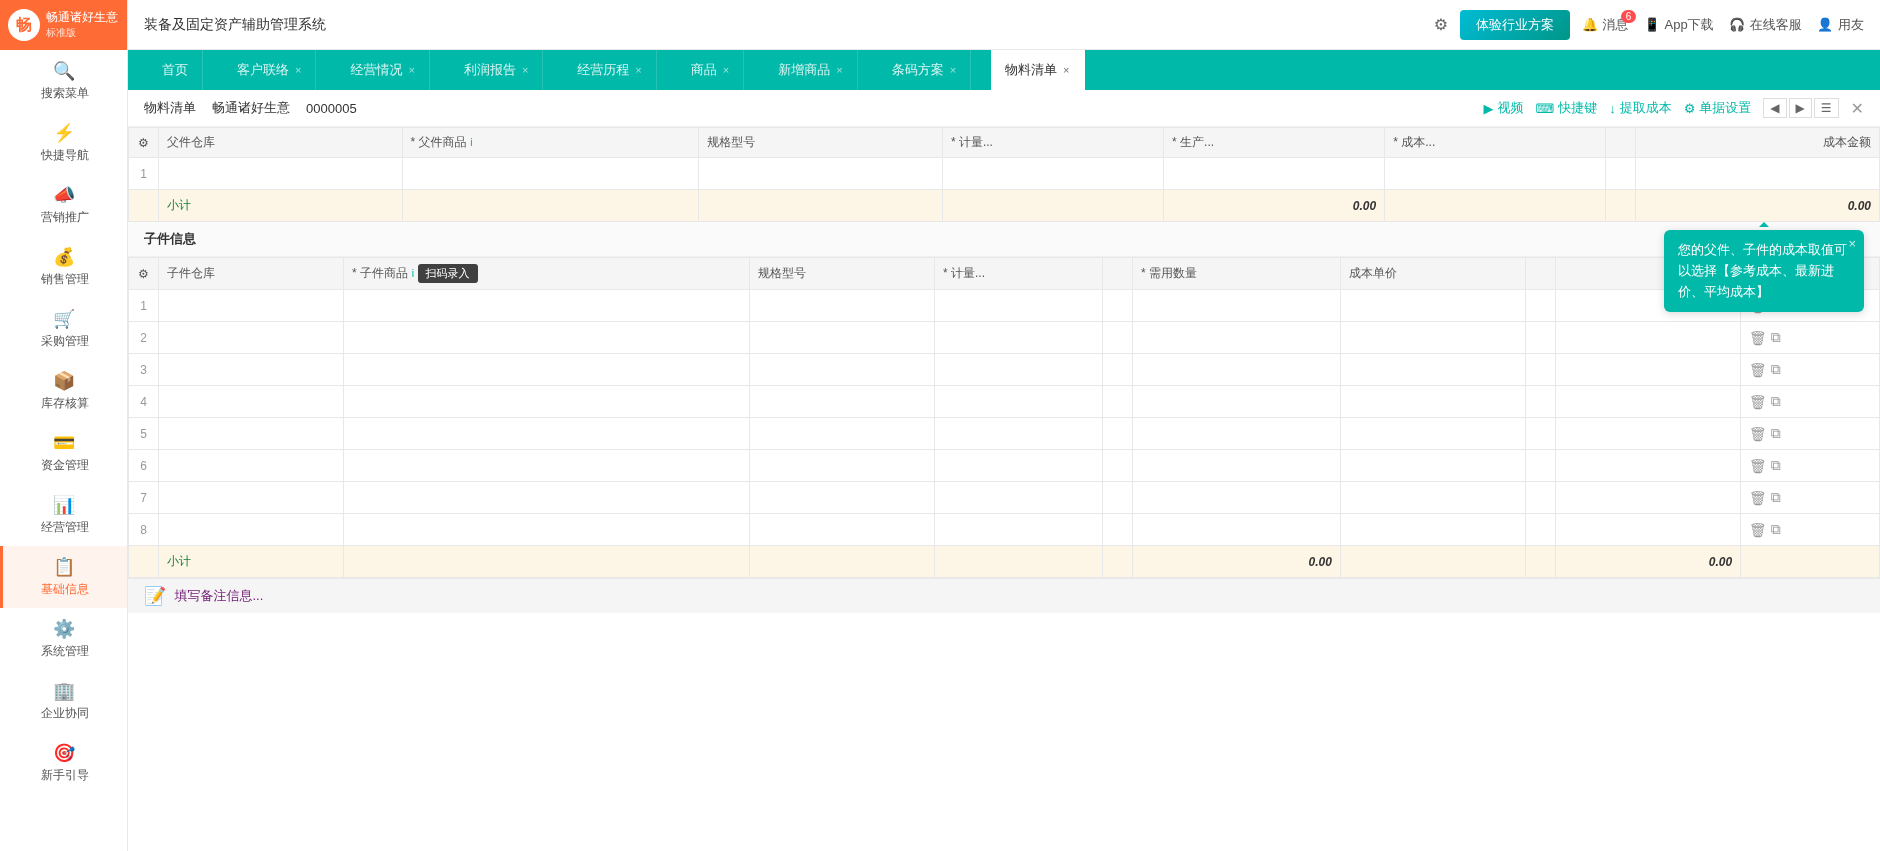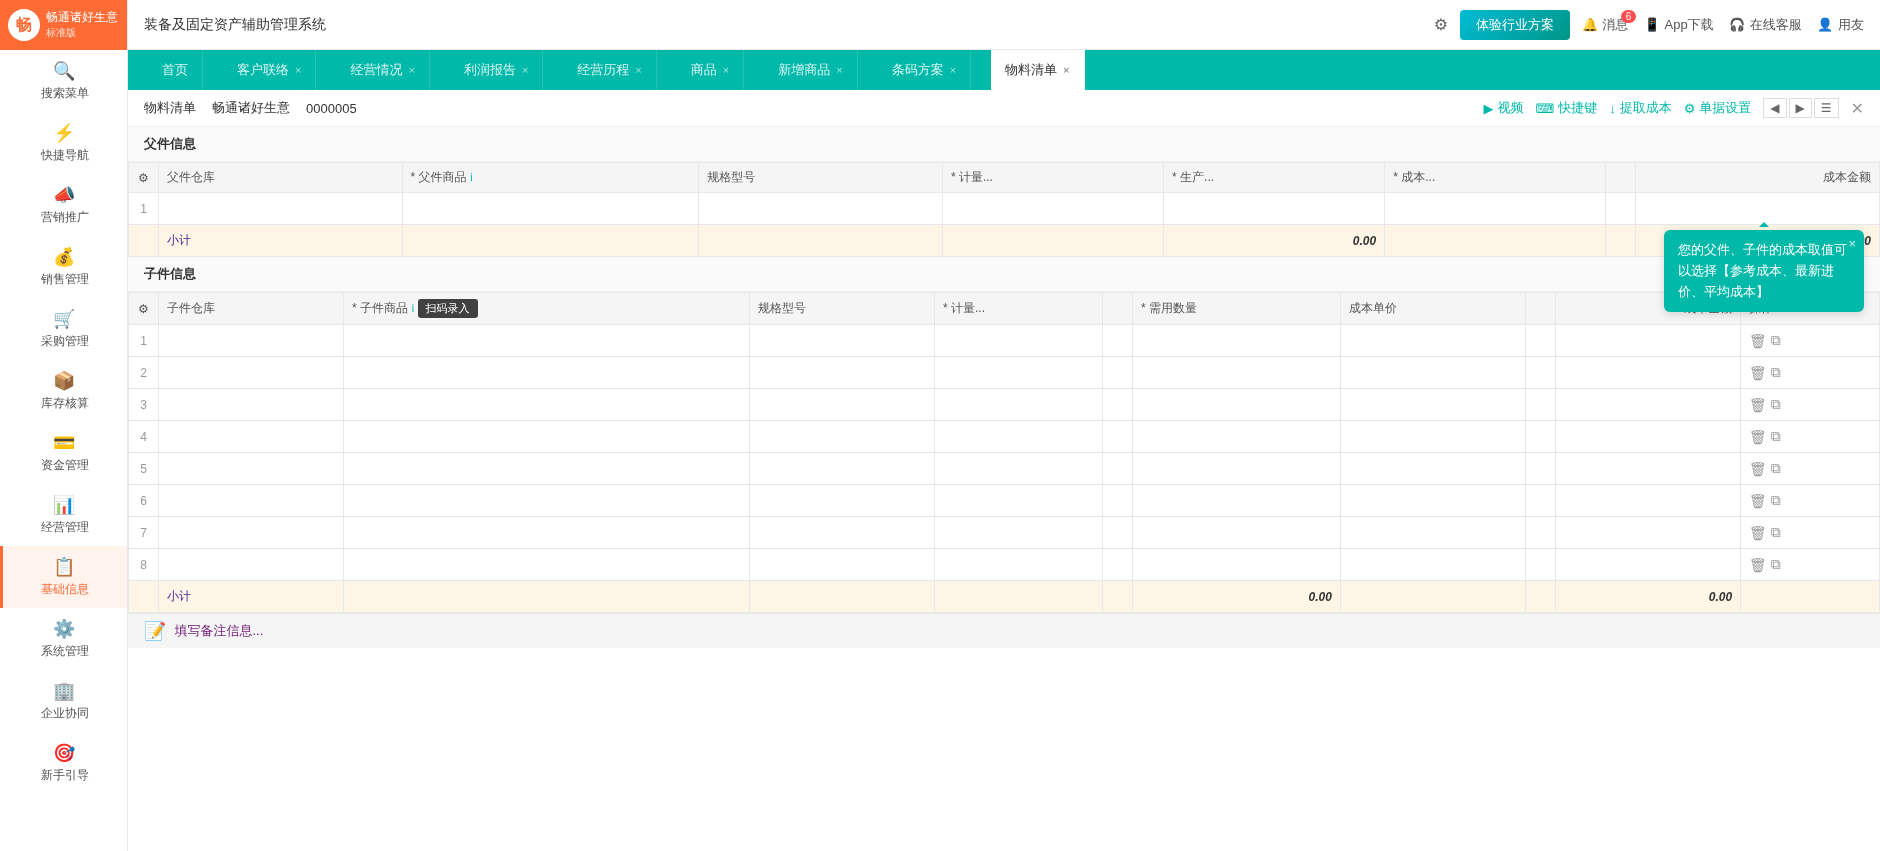--- a/index.html
+++ b/index.html
@@ -181,21 +181,21 @@
       white-space: nowrap;
     }
     td {
       border: 1px solid #e8e8e8;
       padding: 4px 8px;
       color: #333;
       height: 32px;
     }
     .row-num { color: #999; text-align: center; width: 30px; }
     .subtotal-row { background: #fdf5e6; }
-    .subtotal-label { color: #4c1d95; }
+    .subtotal-label { color: #15803d; }
     .subtotal-value { font-weight: bold; color: #333; text-align: right; font-style: italic; }
     th .info-icon { color: #00b9a9; font-size: 11px; }
     .scan-btn {
       background: #404040;
       color: #fff;
       border: none;
       padding: 2px 8px;
       border-radius: 3px;
       font-size: 11px;
       cursor: pointer;
@@ -406,21 +406,20 @@
         </div>
         <div class="page-nav-btns">
           <button class="page-nav-btn">◀</button>
           <button class="page-nav-btn">▶</button>
           <button class="page-nav-btn">☰</button>
         </div>
         <span style="font-size:16px; color:#999; cursor:pointer;">✕</span>
       </div>
     </div>
 
-    <div class="section-title">父件信息</div>
     <div class="table-container">
       <table>
         <thead>
           <tr>
             <th class="settings-col">⚙</th>
             <th>父件仓库</th>
             <th>* 父件商品 <span class="info-icon">ℹ</span></th>
             <th>规格型号</th>
             <th>* 计量...</th>
             <th>* 生产...</th>

